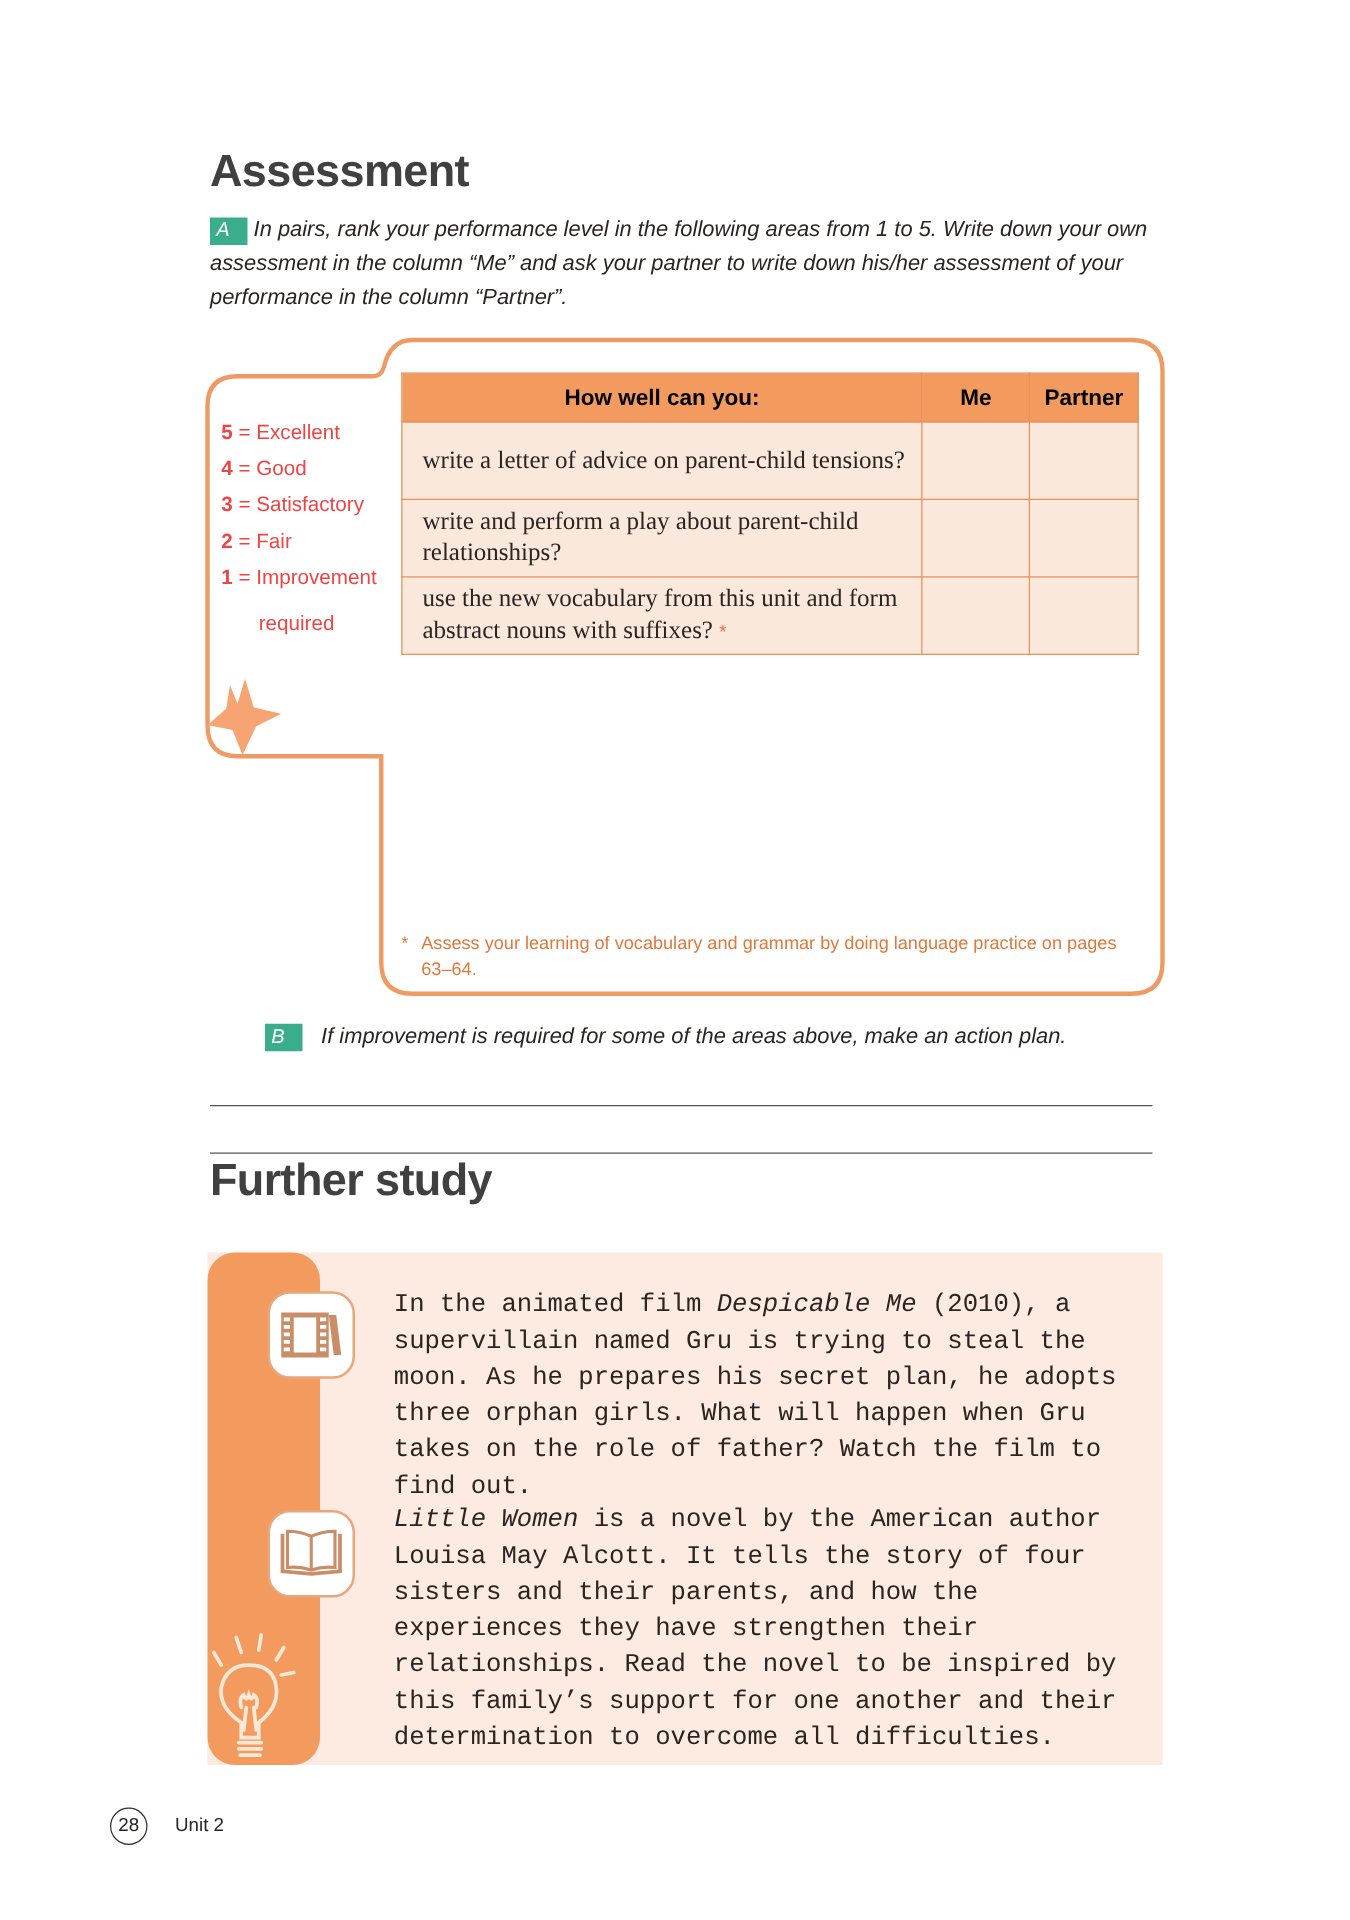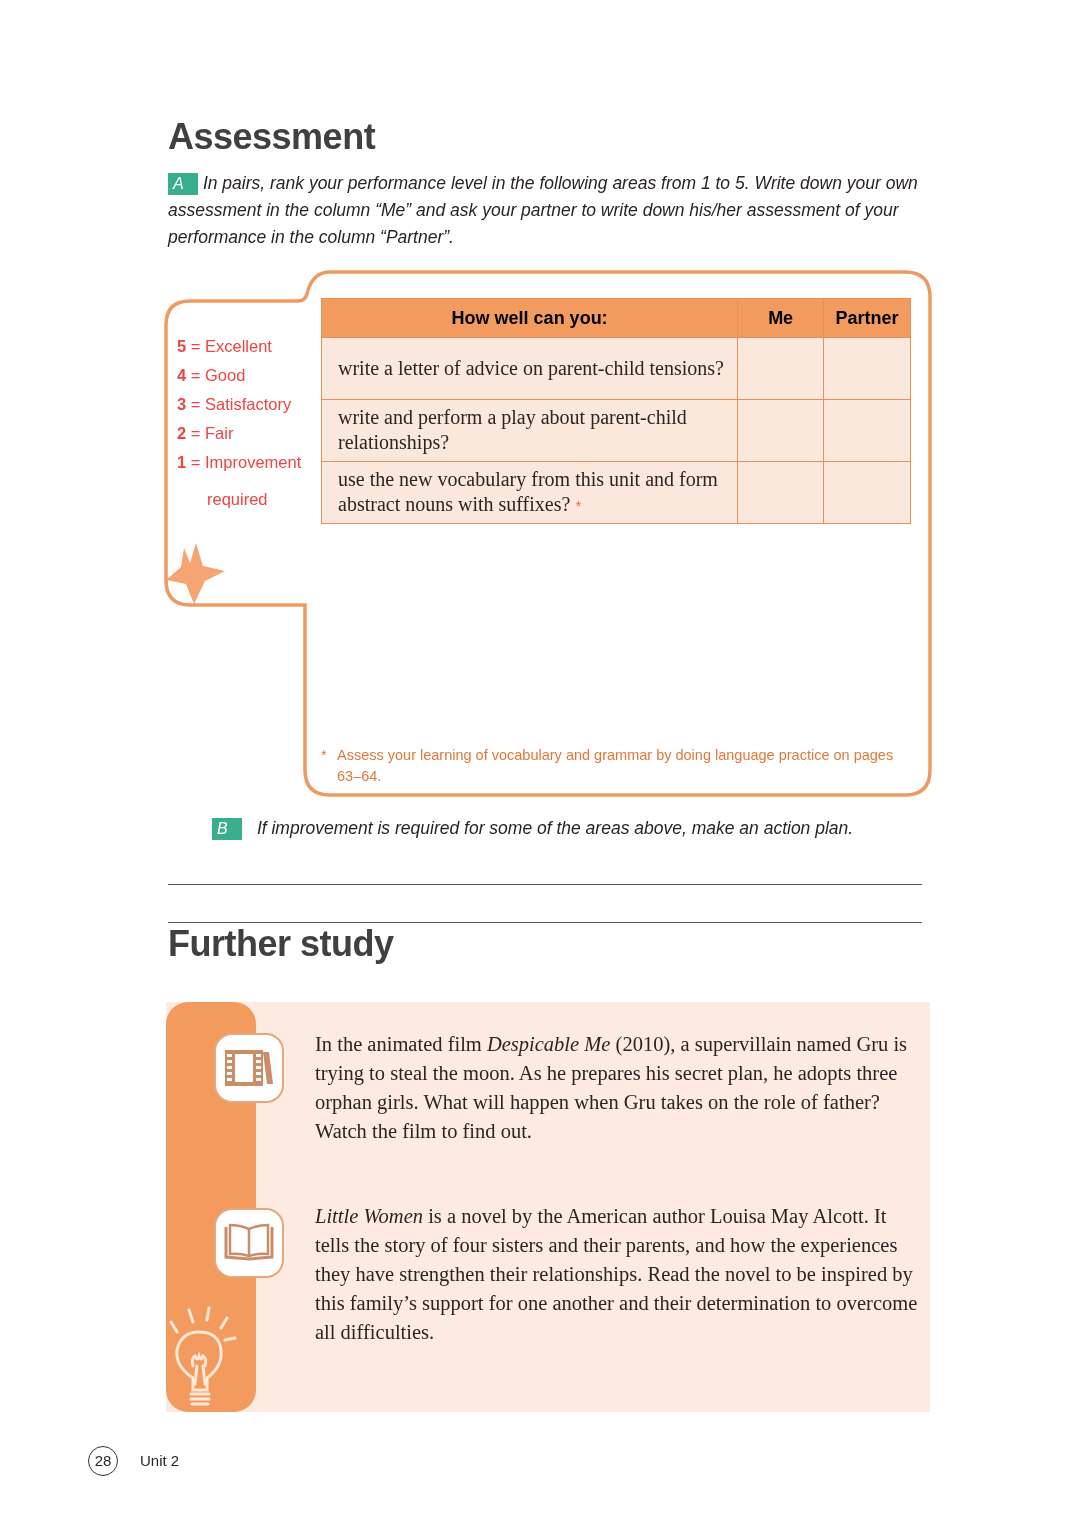--- a/index.html
+++ b/index.html
@@ -30,21 +30,21 @@
 
   .foot { font-family: "Liberation Sans", sans-serif; font-size: 14.5px; color: #e0783a; line-height: 21px; }
 
   .line { position: absolute; left: 168px; width: 754px; height: 0; border-top: 1.3px solid #555; }
 
   .fs-panel { position: absolute; left: 166px; top: 1002px; width: 764px; height: 410px; background: #fdeae0; }
   .fs-strip { position: absolute; left: 166px; top: 1002px; width: 90px; height: 410px; background: #f39b5e;
               border-radius: 22px; }
   .icon-box { position: absolute; width: 70px; height: 70px; background: #fff; border-radius: 18px;
               border: 2px solid #e7a77a; box-sizing: border-box; display: flex; align-items: center; justify-content: center; }
-  .fs-text { font-family: Liberation Serif, serif; font-size: 20.5px; line-height: 29px; color: #2b2522; }
+  .fs-text { font-family: Liberation Mono, monospace; font-size: 20.5px; line-height: 29px; color: #2b2522; }
 
   .pg-num { position: absolute; left: 88px; top: 1446px; width: 30px; height: 30px; border: 1.5px solid #333;
             border-radius: 50%; box-sizing: border-box; text-align: center; line-height: 28px;
             font-family: "Liberation Sans", sans-serif; font-size: 15px; }
   .pg-unit { position: absolute; left: 140px; top: 1452px; font-family: "Liberation Sans", sans-serif; font-size: 15px; }
 </style>
 </head>
 <body>
 
 <div class="abs h1" style="left:168px; top:116px;">Assessment</div>

